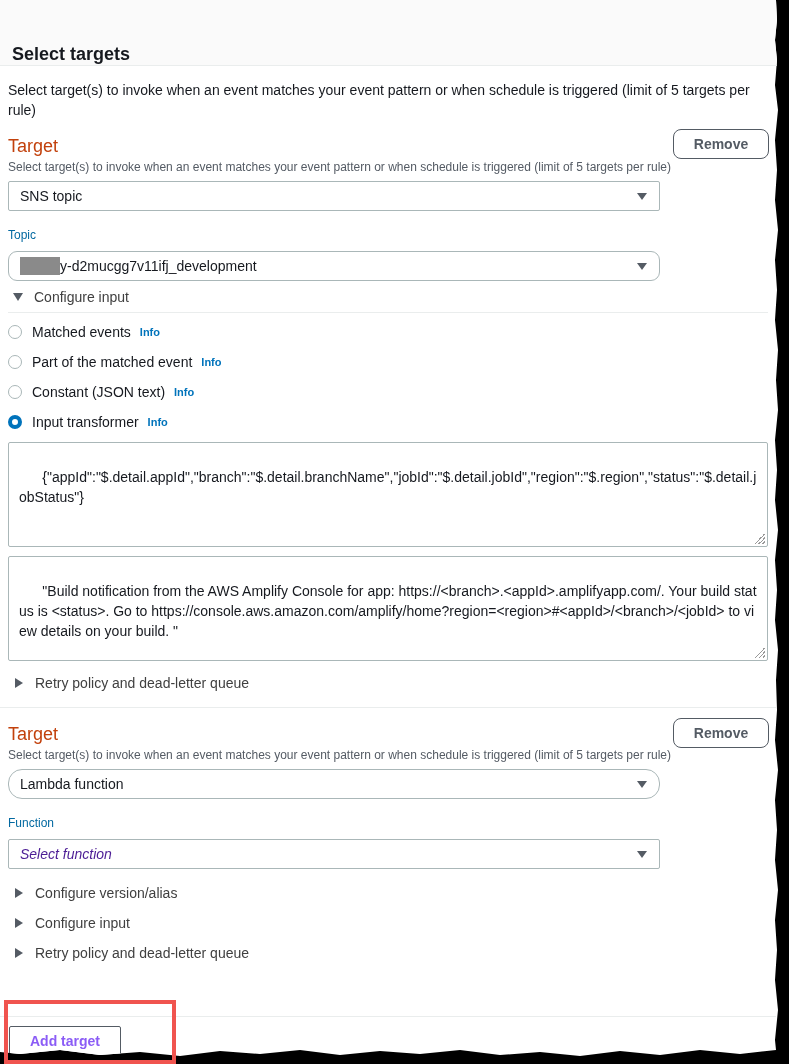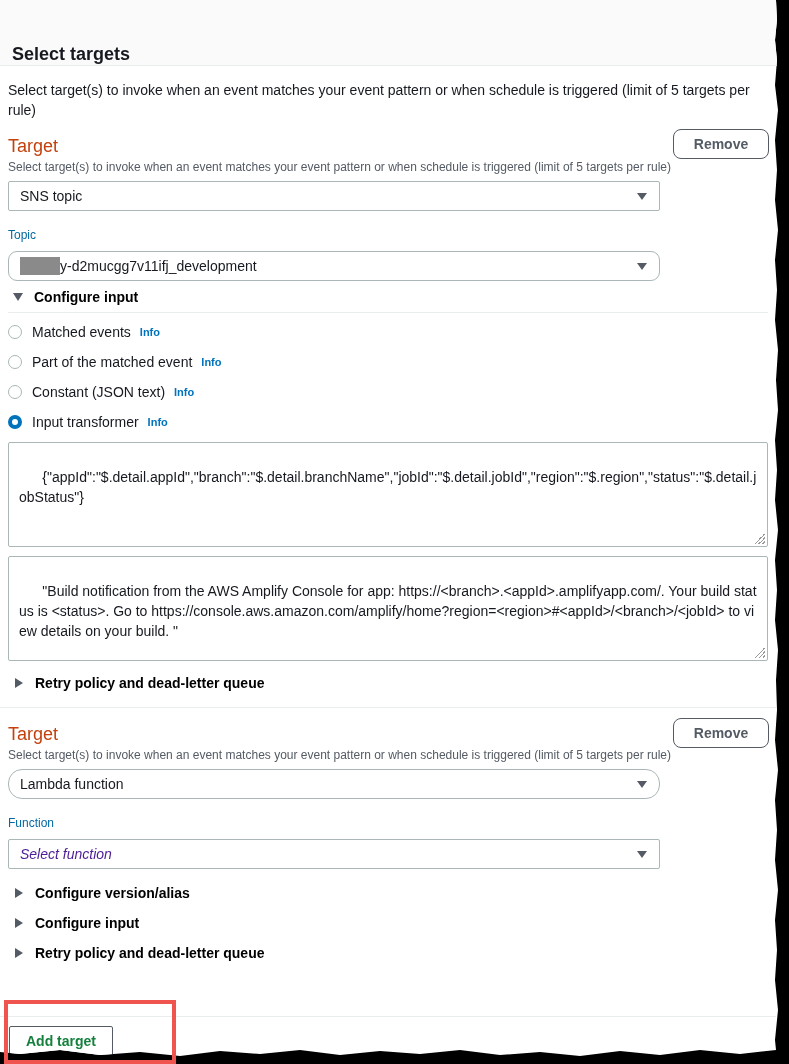--- a/index.html
+++ b/index.html
@@ -49,44 +49,44 @@
     }
     .select .caret {
       position: absolute; right: 12px; top: 11px; width: 0; height: 0;
       border-left: 5px solid transparent; border-right: 5px solid transparent; border-top: 7px solid #545b64;
     }
     .select .placeholder { font-style: italic; color: #4c1d95; }
     .redact { display: inline-block; width: 40px; height: 18px; background: #8a8a8a; margin-right: 0; vertical-align: middle; }
 
     .field-label { font-size: 12px; color: #0369a1; line-height: 20px; }
 
-    .expander { display: flex; align-items: center; font-size: 14px; font-weight: bold; color: #000000; height: 20px; cursor: pointer; }
+    .expander { display: flex; align-items: center; font-size: 14px; font-weight: normal; color: #404040; height: 20px; cursor: pointer; }
     .tri-right { width: 0; height: 0; border-top: 5px solid transparent; border-bottom: 5px solid transparent; border-left: 8px solid #545b64; margin: 0 12px 0 7px; }
     .tri-down { width: 0; height: 0; border-left: 5px solid transparent; border-right: 5px solid transparent; border-top: 8px solid #545b64; margin: 0 11px 0 5px; }
 
     .divider { height: 1px; background: #eaeded; }
 
     .radio-row { display: flex; align-items: center; height: 30px; font-size: 14px; color: #16191f; cursor: pointer; }
     .radio { width: 14px; height: 14px; border-radius: 50%; border: 1px solid #aab7b8; margin-right: 10px; background: #fff; }
     .radio.checked { border: 4px solid #0073bb; }
     .info { font-size: 11px; font-weight: bold; color: #0073bb; margin-left: 9px; cursor: pointer; }
 
     .textarea {
       position: relative; width: 760px; border: 1px solid #aab7b8; border-radius: 2px; background: #fff;
       font-size: 14px; color: #16191f; line-height: 20px; padding: 4px 10px; white-space: pre-wrap; word-break: break-all;
     }
     .grip {
       position: absolute; right: 2px; bottom: 2px; width: 10px; height: 10px;
       background: linear-gradient(135deg, transparent 0 45%, #999 45% 52%, transparent 52% 65%, #999 65% 72%, transparent 72% 85%, #999 85% 92%, transparent 92%);
     }
 
     .add-btn {
-      position: absolute; left: 9px; top: 1026px; width: 104px; height: 30px;
+      position: absolute; left: 9px; top: 1026px; width: 112px; height: 30px;
       border: 1px solid #545b64; border-radius: 2px; background: #fff;
-      font-size: 14px; font-weight: bold; color: #15803d;
+      font-size: 14px; font-weight: bold; color: #8b5cf6;
       display: flex; align-items: center; justify-content: center; cursor: pointer;
     }
     .highlight { position: absolute; left: 4px; top: 1000px; width: 172px; height: 64px; border: 4px solid #f0544f; pointer-events: none; }
   </style>
 </head>
 <body>
 
 <div class="paper">
 
   <div class="header">

